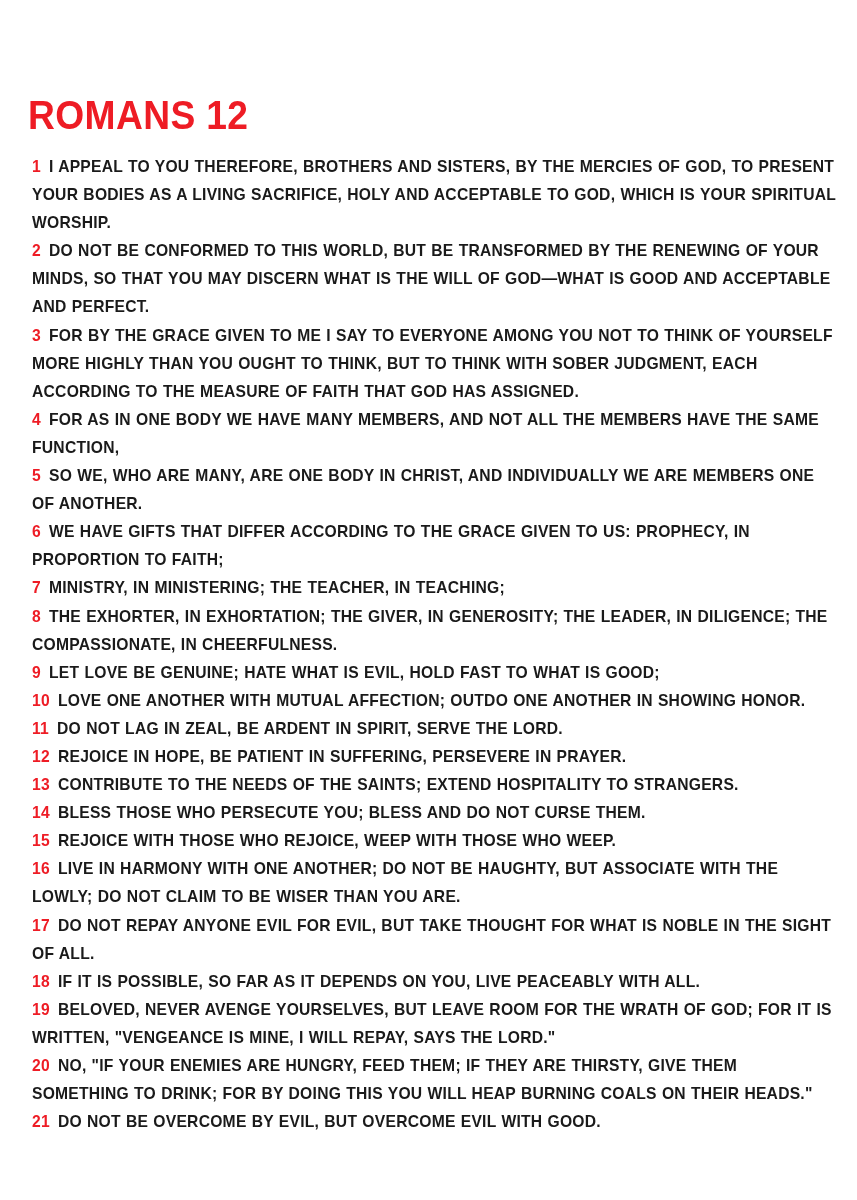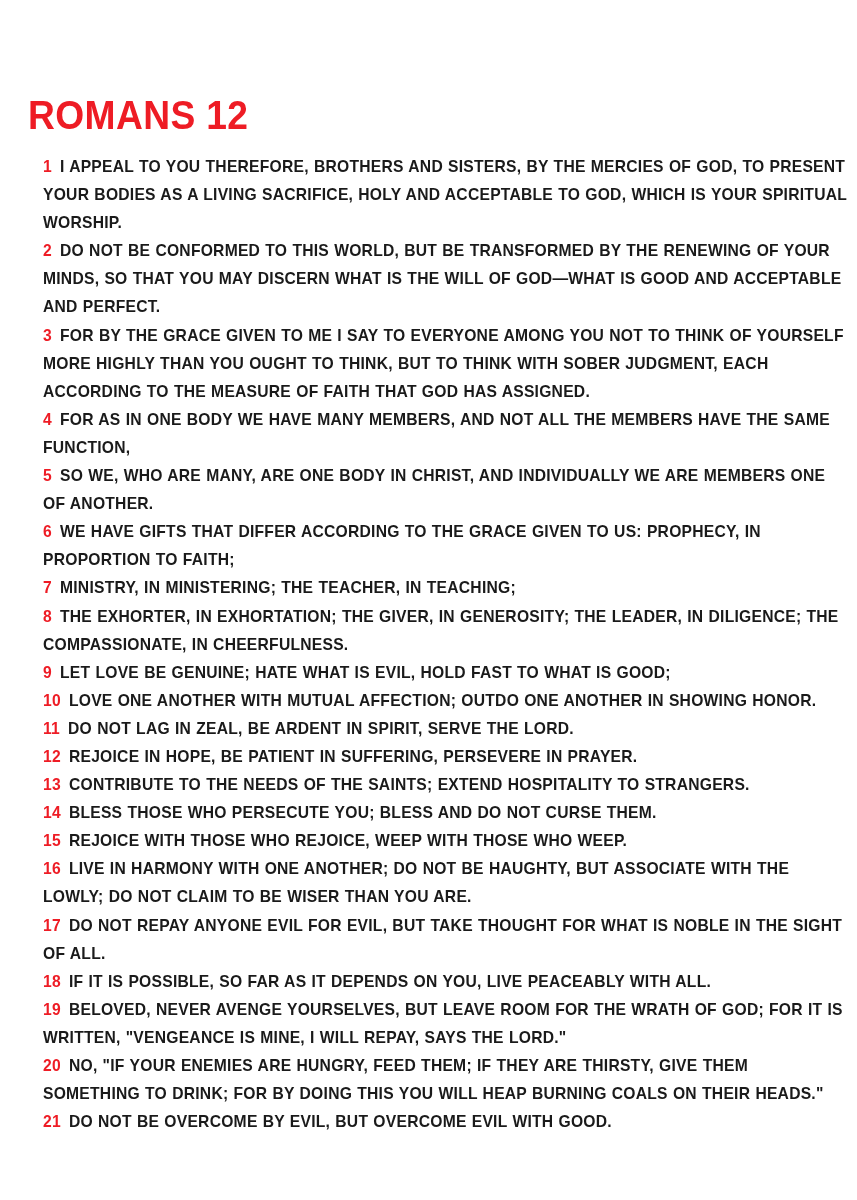--- a/index.html
+++ b/index.html
@@ -31,21 +31,21 @@
     font-size: 40px;
     font-weight: bold;
     letter-spacing: 0.4px;
     line-height: 44px;
     margin: 0 0 15px 0;
     transform: scaleX(0.93);
     transform-origin: left center;
     white-space: nowrap;
   }
   #verses {
-    margin: 15px;
+    margin: 4px;
     padding: 0;
     list-style: none;
   }
   .verse {
     color: #1A1A1A;
     font-family: "Liberation Sans", "DejaVu Sans", sans-serif;
     font-size: 16.4px;
     font-weight: bold;
     line-height: 28.1px;
     letter-spacing: 0.25px;

